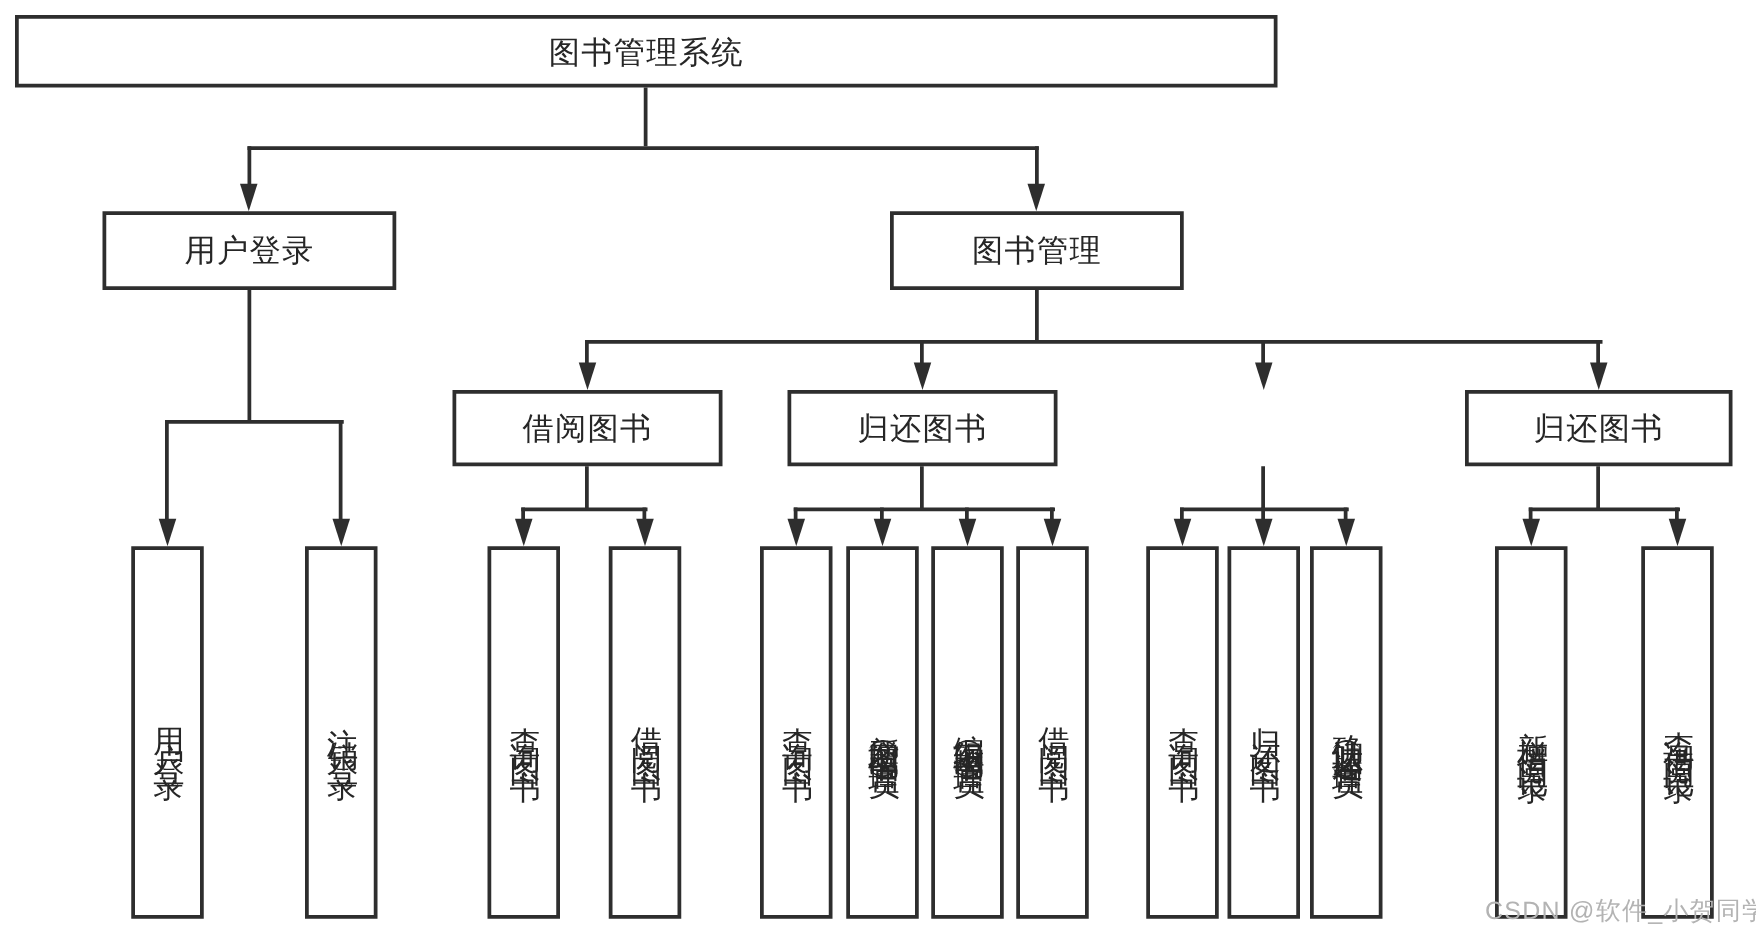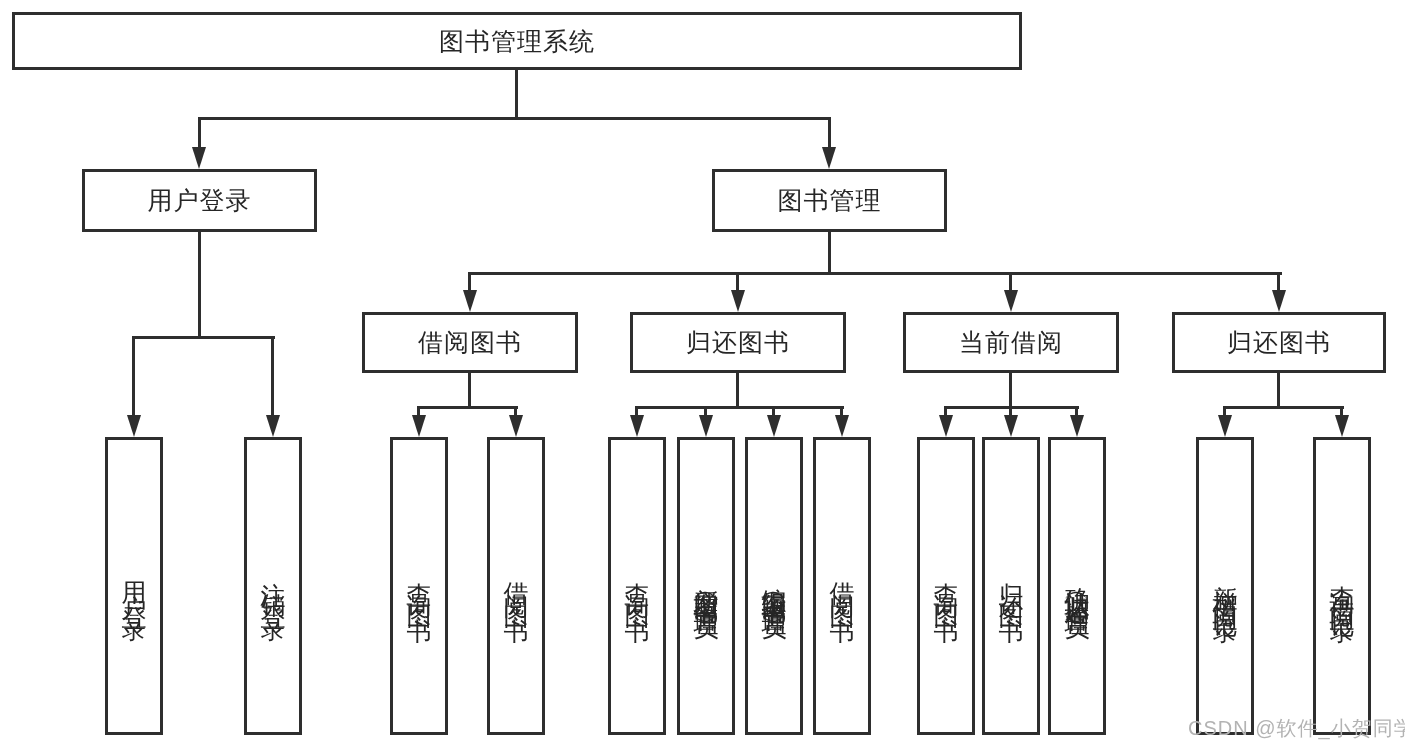--- a/index.html
+++ b/index.html
@@ -34,23 +34,20 @@
   </div>
   <div class="box hlabel" style="left:712px;top:169px;width:235px;height:63px;">
     <span>图书管理</span>
   </div>
 
   <div class="box hlabel" style="left:362px;top:312px;width:216px;height:61px;">
     <span>借阅图书</span>
   </div>
   <div class="box hlabel" style="left:630px;top:312px;width:216px;height:61px;">
     <span>归还图书</span>
-  </div>
-  <div class="box hlabel" style="left:903px;top:312px;width:216px;height:61px;">
-    <span>当前借阅</span>
   </div>
   <div class="box hlabel" style="left:1172px;top:312px;width:214px;height:61px;">
     <span>归还图书</span>
   </div>
 
   <div class="box leaf" style="left:105px;top:437px;width:58px;height:298px;">
     <span>用户登录</span>
   </div>
   <div class="box leaf" style="left:244px;top:437px;width:58px;height:298px;">
     <span>注销登录</span>

